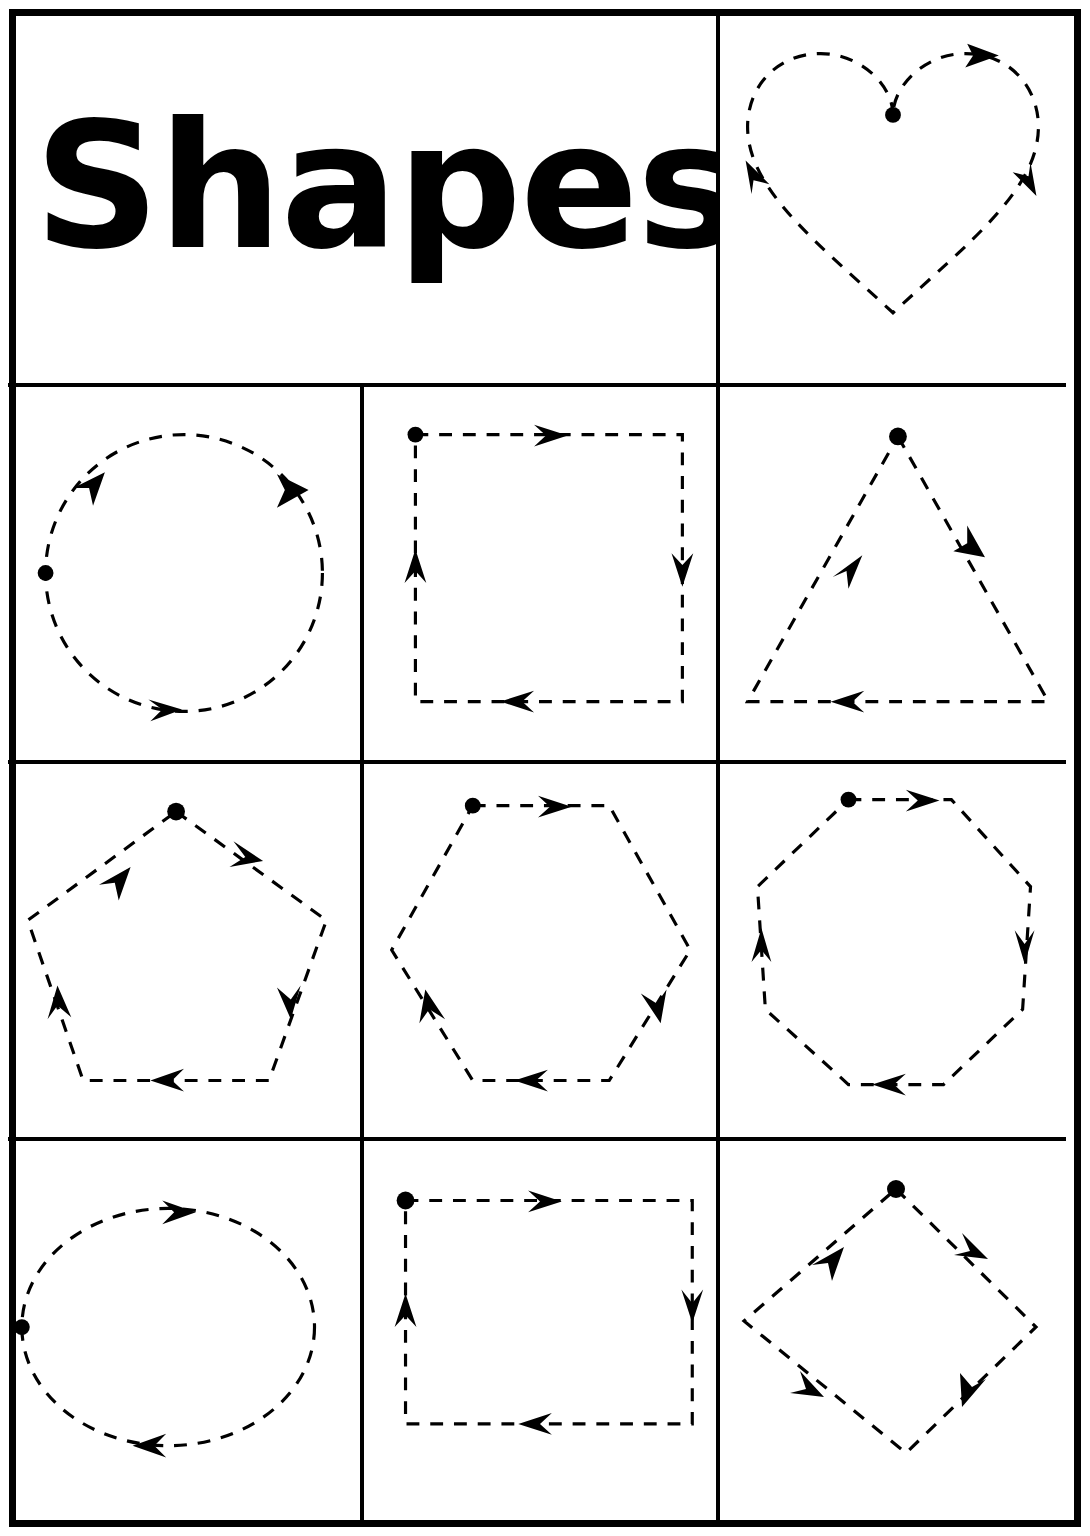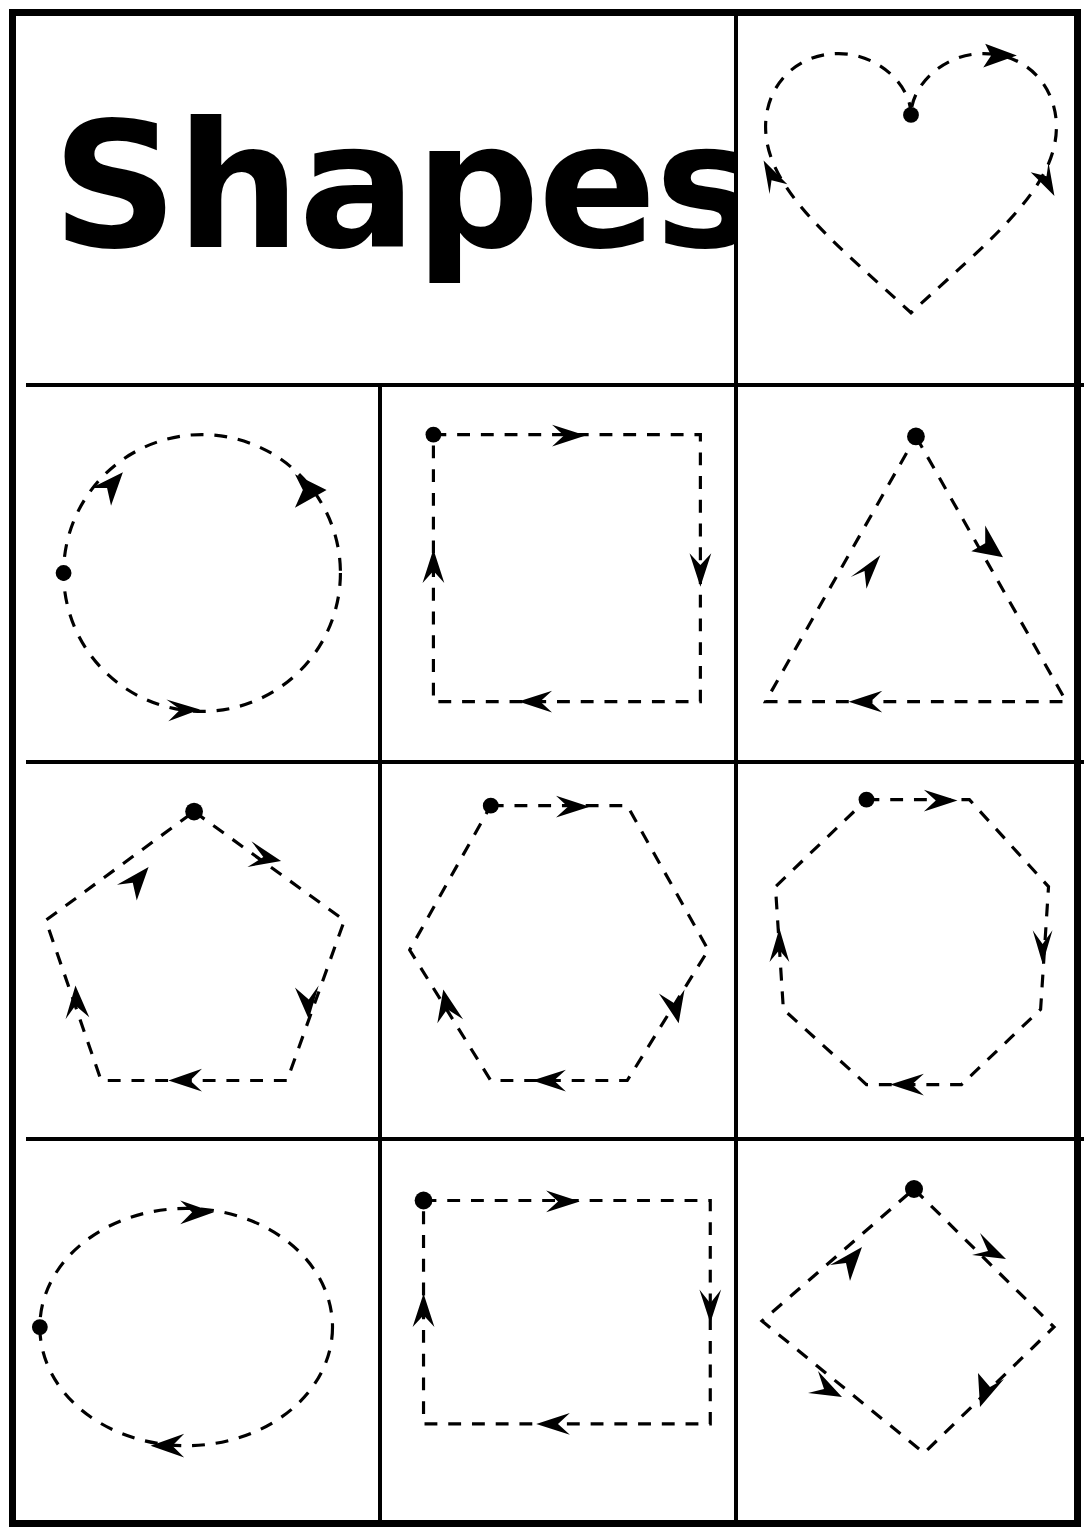--- a/index.html
+++ b/index.html
@@ -24,21 +24,21 @@
     position: absolute;
     left: 9px;
     top: 9px;
     width: 1072px;
     height: 1518px;
     box-sizing: border-box;
     border: 7px solid #000000;
   }
   .grid {
     position: absolute;
-    left: 26px;
+    left: 8px;
     top: 16px;
     width: 1058px;
     height: 1504px;
     box-sizing: border-box;
     display: grid;
     grid-template-columns: 356px 356px 346px;
     grid-template-rows: 371px 377px 377px 379px;
     text-align: center;
   }
   .cell {

